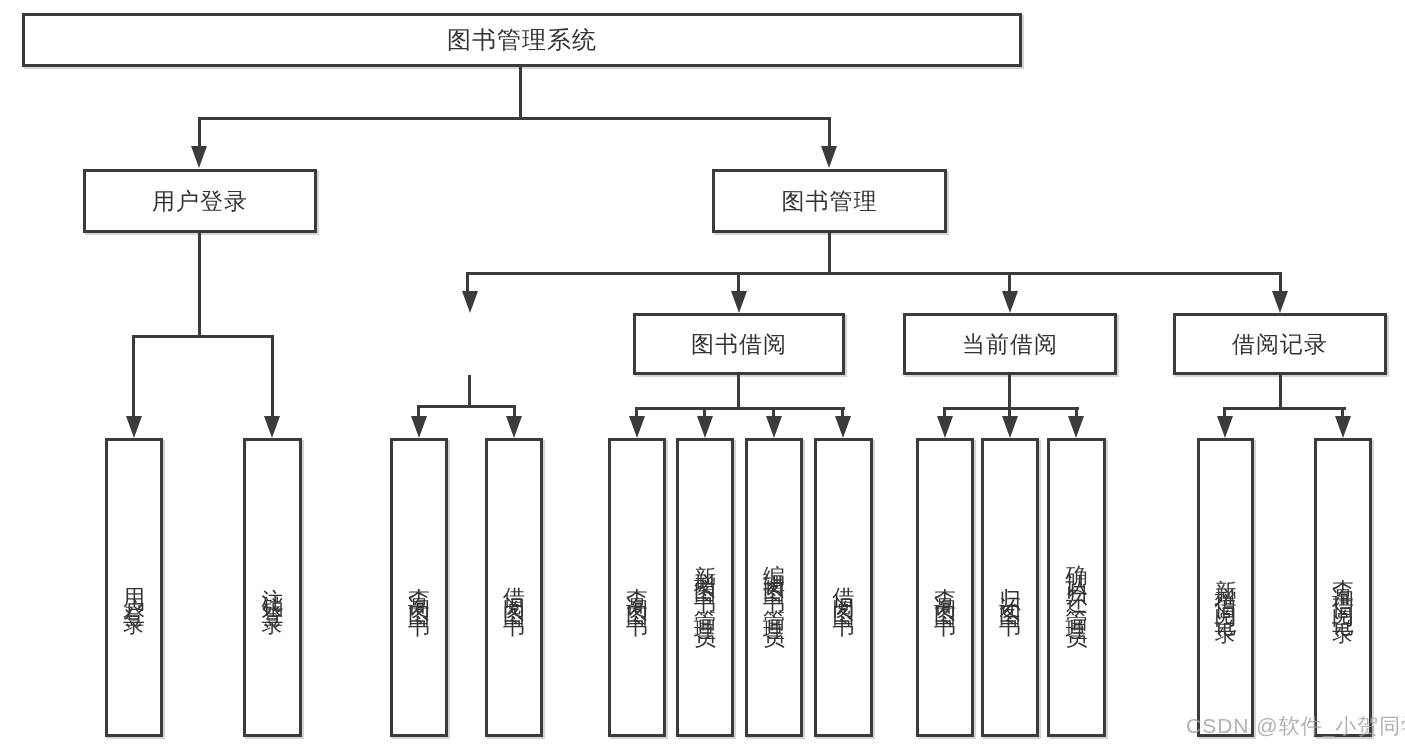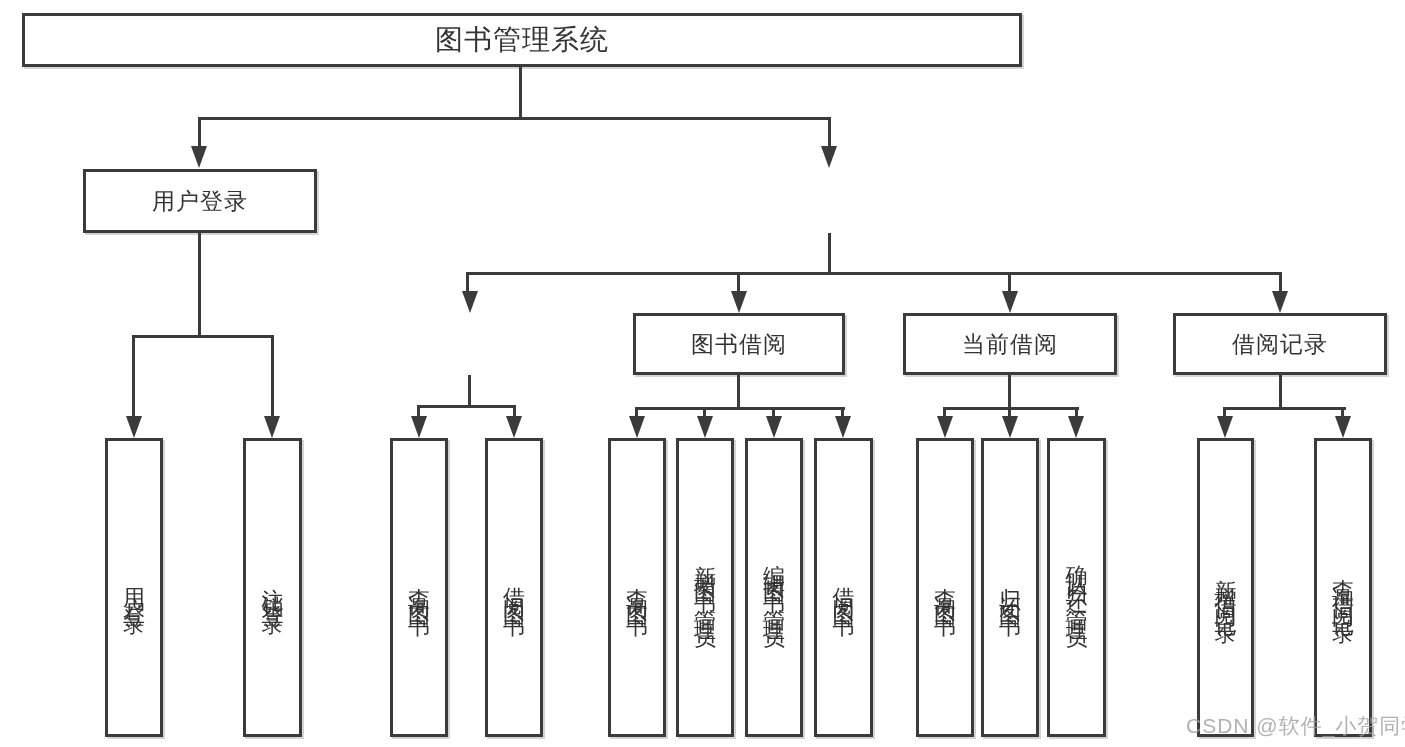--- a/index.html
+++ b/index.html
@@ -19,21 +19,21 @@
   }
   .box{
     position:absolute;
     border:3px solid var(--line);
     background:#fff;
     display:flex;align-items:center;justify-content:center;
     color:var(--text);
     box-shadow:2px 2px 0 rgba(150,150,150,0.4);
   }
   .hbox{font-size:23px;letter-spacing:1px;}
-  .root{font-size:28px;}
+  .root{font-size:24px;}
   .leaf{font-size:22px;}
   .leaf .vtext{
     writing-mode:vertical-rl;
     text-orientation:upright;
     letter-spacing:9px;
     line-height:1;
     max-height:288px;
   }
   .vline,.hline{position:absolute;background:var(--line);}
   .arrow{
@@ -59,20 +59,23 @@
 
   <div class="vline" style="left:519px;top:67px;width:3px;height:51px;"></div>
   <div class="hline" style="left:198px;top:117px;width:633px;height:3px;"></div>
   <div class="vline" style="left:198px;top:117px;width:3px;height:31px;"></div>
   <div class="arrow" style="left:191px;top:146px;"></div>
   <div class="vline" style="left:828px;top:117px;width:3px;height:31px;"></div>
   <div class="arrow" style="left:821px;top:146px;"></div>
 
   <div class="box hbox" style="left:83px;top:169px;width:234px;height:64px;">
     <span>用户登录</span>
+  </div>
+  <div class="box hbox" style="left:712px;top:169px;width:235px;height:64px;">
+    <span>图书管理</span>
   </div>
 
   <div class="vline" style="left:198px;top:233px;width:3px;height:104px;"></div>
   <div class="hline" style="left:132px;top:335px;width:142px;height:3px;"></div>
   <div class="vline" style="left:132px;top:335px;width:3px;height:83px;"></div>
   <div class="arrow" style="left:126px;top:416px;"></div>
   <div class="vline" style="left:271px;top:335px;width:3px;height:83px;"></div>
   <div class="arrow" style="left:264px;top:416px;"></div>
 
   <div class="vline" style="left:828px;top:233px;width:3px;height:41px;"></div>

